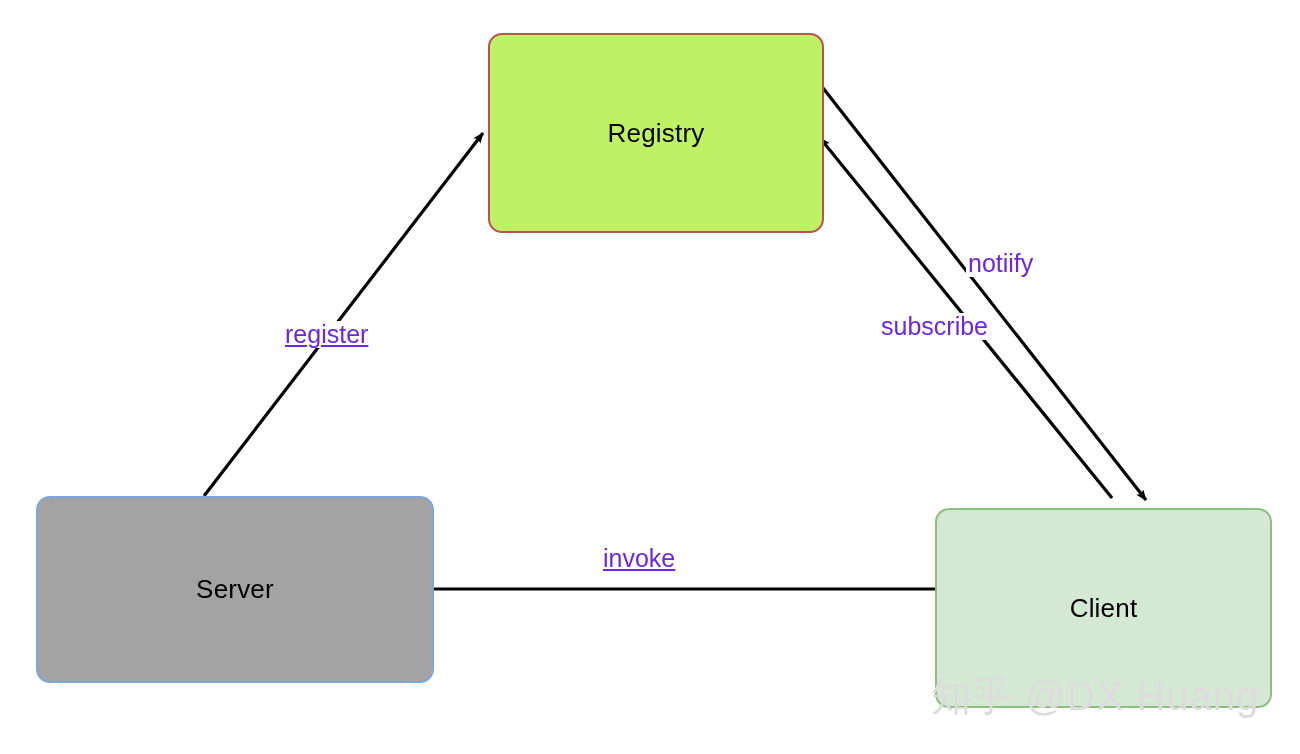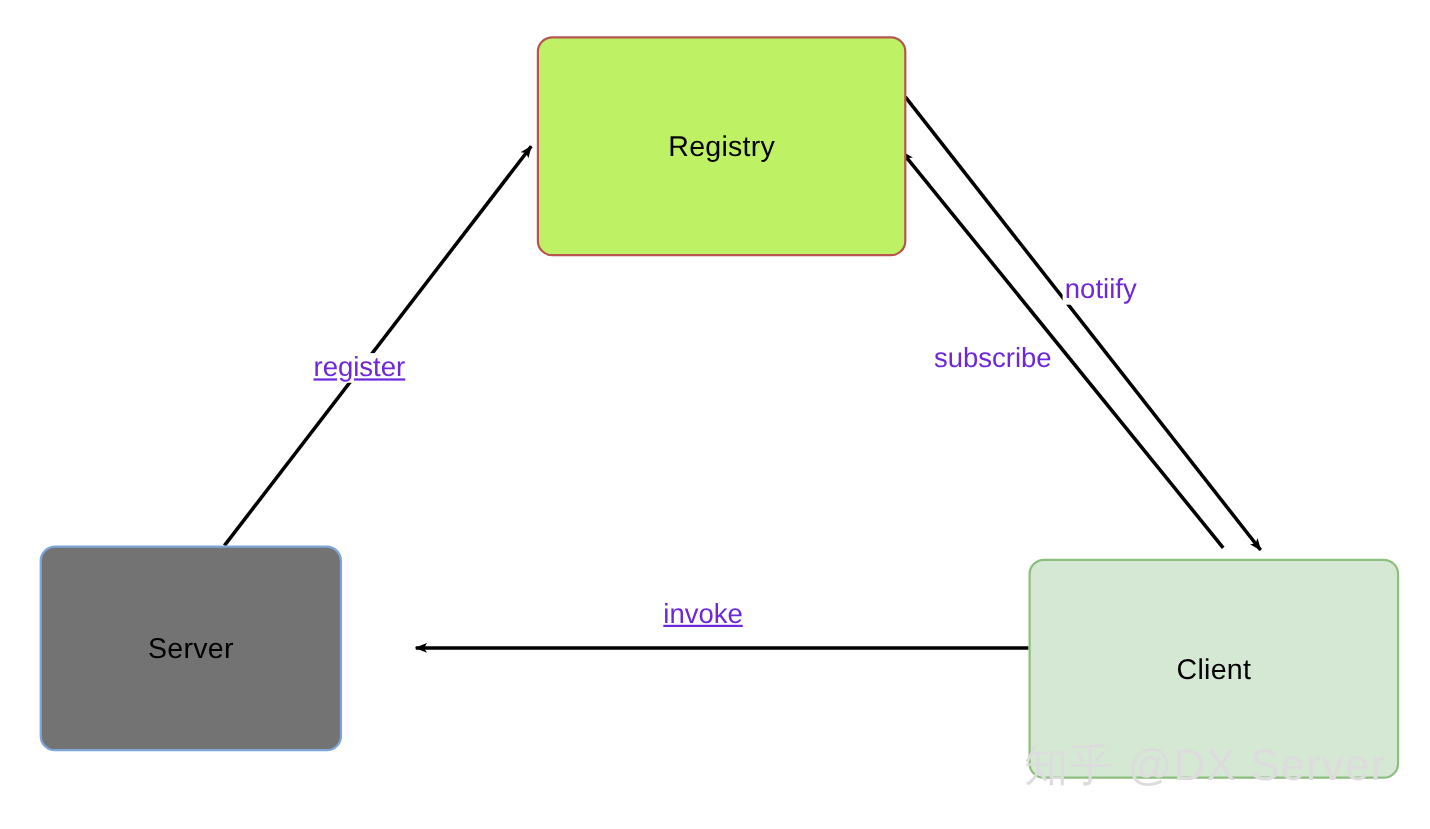--- a/index.html
+++ b/index.html
@@ -39,23 +39,23 @@
     top: 33px;
     width: 336px;
     height: 200px;
     background: #bef264;
     border-color: #b85450;
     text-align: center;
   }
   #node-server {
     left: 36px;
     top: 496px;
-    width: 275px;
+    width: 398px;
     height: 187px;
-    background: #737373;
+    background: #a3a3a3;
     border-color: #7ea6d9;
   }
   #node-client {
     left: 935px;
     top: 496px;
     width: 337px;
     height: 200px;
     background: #d5e8d4;
     border-color: #8cbf7f;
     margin-top: 12px;
@@ -64,21 +64,21 @@
     position: absolute;
     font-size: 25px;
     color: #6d28d9;
     background: #ffffff;
     white-space: nowrap;
     line-height: 1;
     padding: 1px 2px;
   }
   #label-register { left: 283px; top: 321px; text-decoration: underline; }
   #label-notiify  { left: 966px; top: 250px; }
-  #label-subscribe{ left: 847px; top: 313px; text-align: right; }
+  #label-subscribe{ left: 879px; top: 313px; text-align: right; }
   #label-invoke   { left: 601px; top: 545px; text-decoration: underline; }
   #watermark {
     position: absolute;
     left: 931px;
     top: 676px;
     font-size: 40px;
     color: #dcdcdc;
     white-space: nowrap;
     letter-spacing: 1px;
     line-height: 1;
@@ -124,13 +124,13 @@
 </div>
 
 <div class="edge-label" id="label-register">register</div>
 
 <div class="edge-label" id="label-notiify">notiify</div>
 
 <div class="edge-label" id="label-subscribe">subscribe</div>
 
 <div class="edge-label" id="label-invoke">invoke</div>
 
-<div id="watermark">知乎 @DX Server</div>
+<div id="watermark">知乎 @DX Huang</div>
 
 </body></html>

